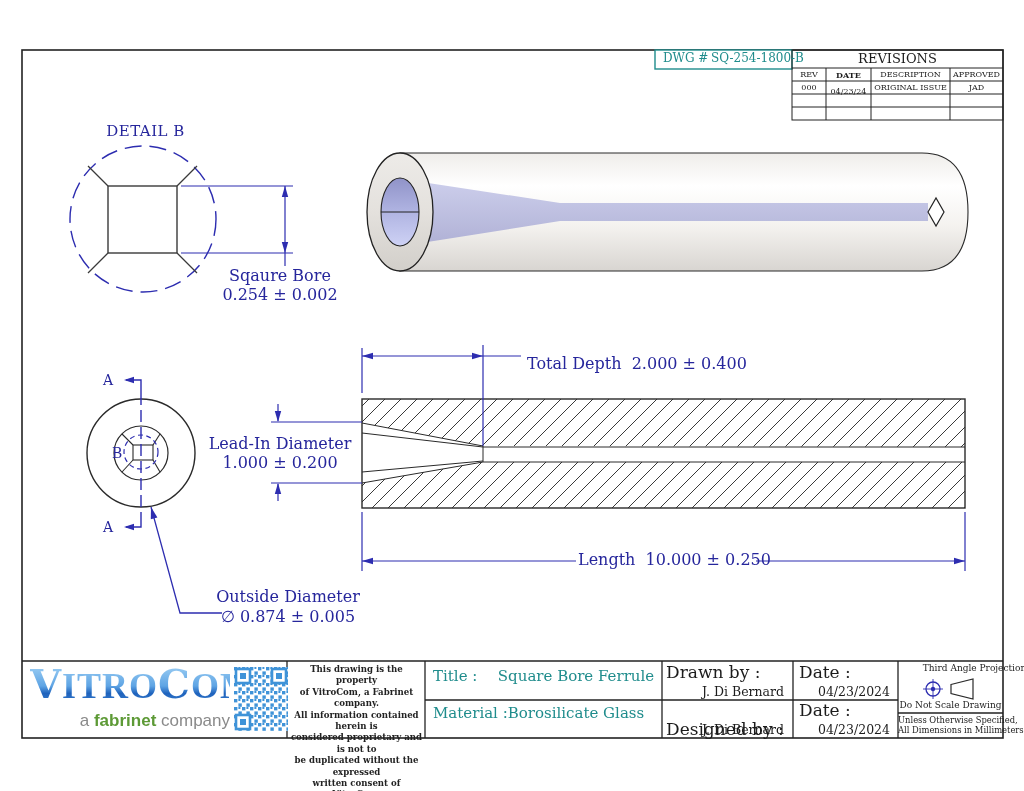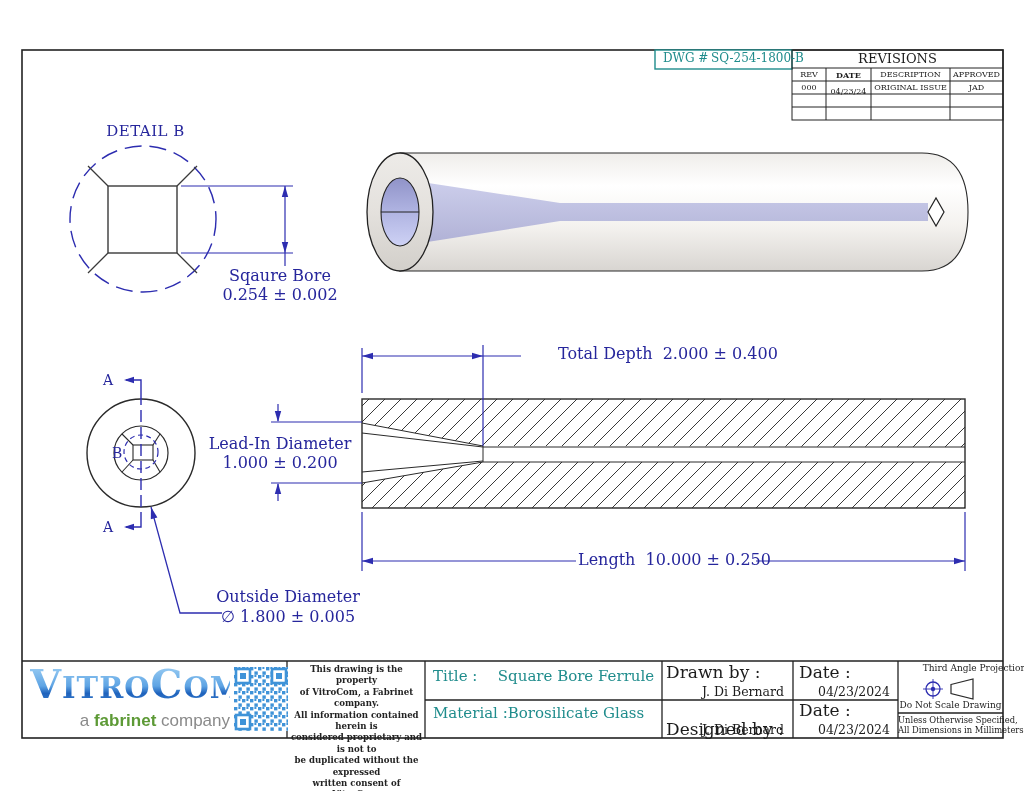--- a/index.html
+++ b/index.html
@@ -15,21 +15,21 @@
   .dim{font-size:16px;}
   .dim2{font-size:15px;}
   .small{font-size:8px;font-family:"DejaVu Serif","Liberation Serif",serif;}
   .tb-label{font-size:17px;}
   
   #logo{position:absolute;left:30px;top:664px;width:200px;text-align:center;}
   .logo-line1{font-weight:bold;letter-spacing:1px;line-height:40px;
     background:linear-gradient(180deg,#9fd0f4 0%,#5ea4e4 45%,#1f63bd 60%,#4c92d8 100%);
     -webkit-background-clip:text;background-clip:text;color:transparent;}
   .lg-big{font-size:40px;}
-  .lg-small{font-size:29px;}
+  .lg-small{font-size:36px;font-family:Liberation Serif, serif;}
   .logo-line2{font-family:"Liberation Sans","DejaVu Sans",sans-serif;font-size:17px;color:#8a8a8a;margin-top:-2px;text-align:right;}
   .logo-line2 .brand{color:#5d9a36;font-weight:bold;}
   
   #legal{position:absolute;left:290px;top:664px;width:133px;text-align:center;
          font-size:8.6px;font-weight:600;line-height:11.4px;color:#222;}
 </style>
 </head>
 <body>
 
 <div id="stage">
@@ -219,23 +219,23 @@
   <div class="txt blk ctr small" style="left:950px;top:83.5px;width:53px;">JAD</div>
 
   <div class="txt blue ctr dim2" style="left:88px;top:124px;width:115px;letter-spacing:.5px;">DETAIL B</div>
   <div class="txt blue ctr dim" style="left:209px;top:268px;width:142px;">Sqaure Bore</div>
   <div class="txt blue ctr dim" style="left:209px;top:287px;width:142px;">0.254 ± 0.002</div>
 
   <div class="txt blue" style="left:103px;top:373px;font-size:14px;">A</div>
   <div class="txt blue" style="left:103px;top:520px;font-size:14px;">A</div>
   <div class="txt blue" style="left:112px;top:446px;font-size:14px;">B</div>
   <div class="txt blue ctr dim" style="left:213px;top:589px;width:150px;">Outside Diameter</div>
-  <div class="txt blue ctr dim" style="left:213px;top:609px;width:150px;">∅ 1.800 ± 0.005</div>
-
-  <div class="txt blue dim" style="left:527px;top:346px;margin-left:31px;"><span>Total Depth</span>&nbsp;&nbsp;<span>2.000 ± 0.400</span></div>
+  <div class="txt blue ctr dim" style="left:213px;top:609px;width:150px;">∅ 0.874 ± 0.005</div>
+
+  <div class="txt blue dim" style="left:527px;top:356px;"><span>Total Depth</span>&nbsp;&nbsp;<span>2.000 ± 0.400</span></div>
   <div class="txt blue ctr dim" style="left:205px;top:436px;width:150px;">Lead-In Diameter</div>
   <div class="txt blue ctr dim" style="left:205px;top:455px;width:150px;">1.000 ± 0.200</div>
   <div class="txt blue ctr dim" style="left:578px;top:552px;width:178px;"><span>Length</span>&nbsp;&nbsp;<span>10.000 ± 0.250</span></div>
 
   <div id="logo">
     <div class="logo-line1"><span class="lg-big">V</span><span class="lg-small">ITRO</span><span class="lg-big">C</span><span class="lg-small">OM</span></div>
     <div class="logo-line2"><span>a </span><span class="brand">fabrinet</span><span> company</span></div>
   </div>
 
   <div id="legal">

